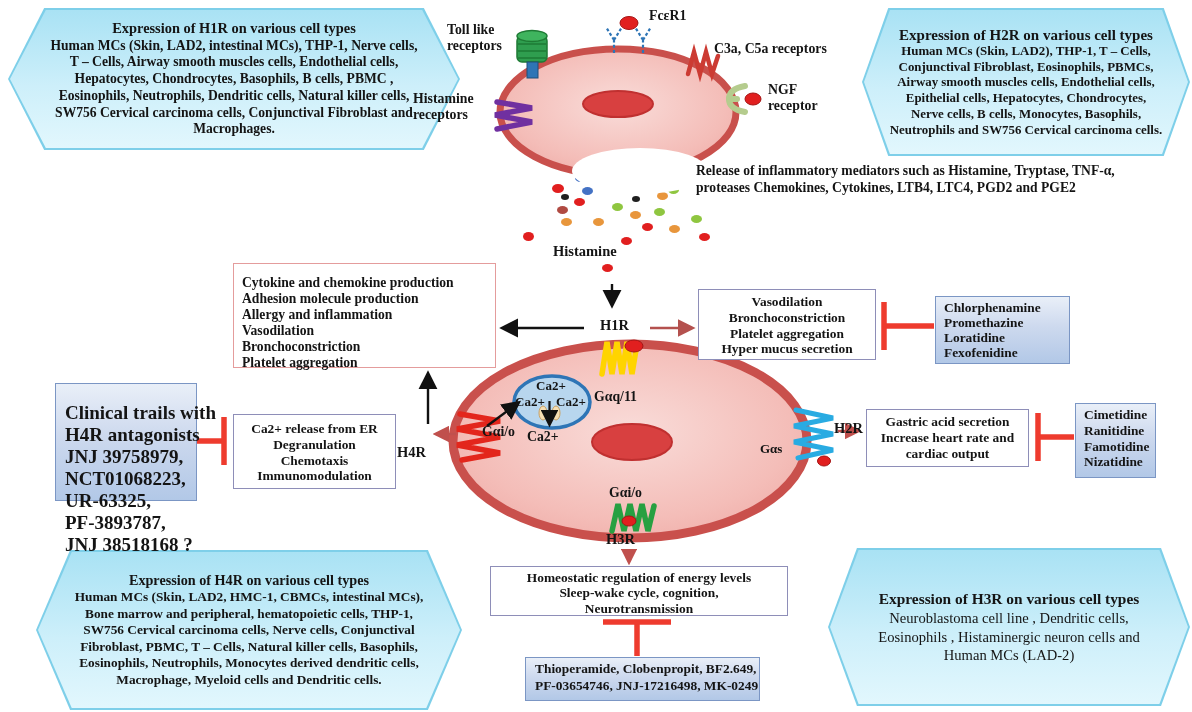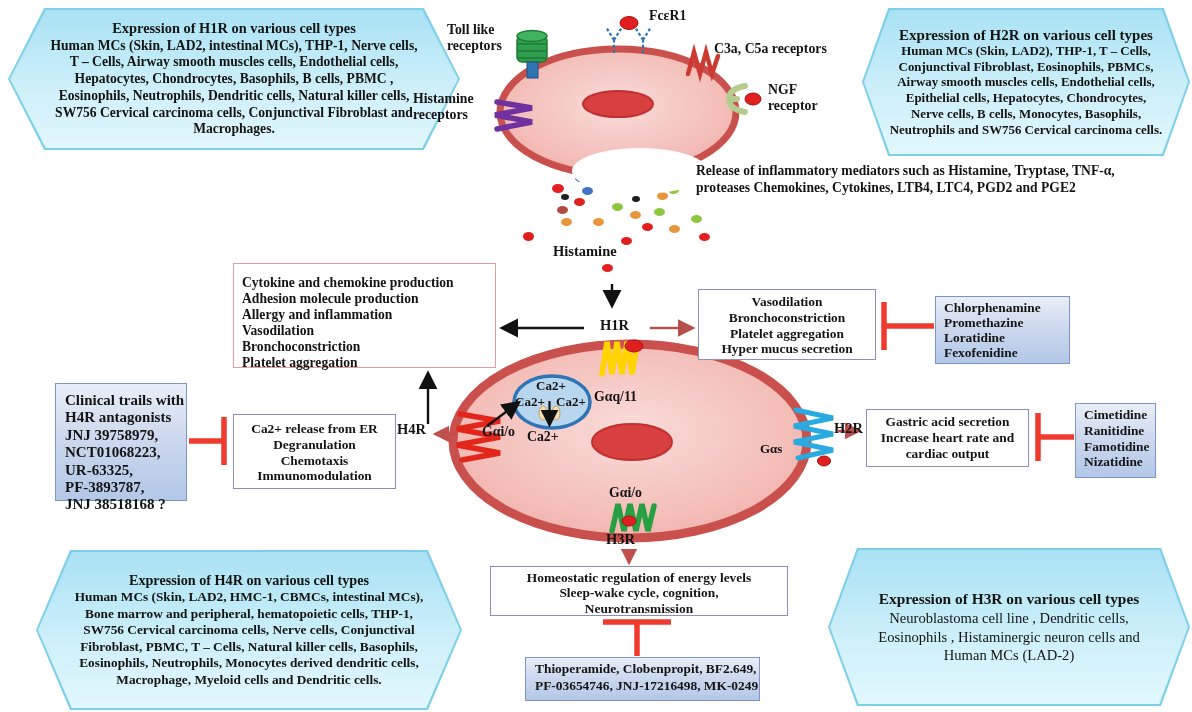--- a/index.html
+++ b/index.html
@@ -218,21 +218,21 @@
       <div class="bl">Hyper mucus secretion</div>
     </div>
 
   <div class="box blue-grad layer3" style="left:935px;top:296px;width:135px;height:68px;padding:3px 0 0 8px;font-size:13.4px;line-height:1.13;font-weight:bold;">
       <div class="bl">Chlorphenamine</div>
       <div class="bl">Promethazine</div>
       <div class="bl">Loratidine</div>
       <div class="bl">Fexofenidine</div>
     </div>
 
-  <div class="box blue-grad layer3" style="left:55px;top:383px;width:132px;height:118px;padding:8px 0 0 9px;font-size:15px;line-height:1.16;font-weight:bold;">
+  <div class="box blue-grad layer3" style="left:55px;top:383px;width:142px;height:118px;padding:18px 0 0 9px;font-size:19px;line-height:1.16;font-weight:bold;">
       <div class="bl">Clinical trails with</div>
       <div class="bl">H4R antagonists</div>
       <div class="bl">JNJ 39758979,</div>
       <div class="bl">NCT01068223,</div>
       <div class="bl">UR-63325,</div>
       <div class="bl">PF-3893787,</div>
       <div class="bl">JNJ 38518168 ?</div>
     </div>
 
   <div class="box white-box layer3" style="left:233px;top:414px;width:163px;height:75px;padding-top:6px;font-size:13.4px;line-height:1.18;font-weight:bold;text-align:center;">
@@ -270,21 +270,21 @@
   <div class="lbl layer4" style="left:649px;top:8px;font-size:13.8px;">FcεR1</div>
   <div class="lbl layer4" style="left:714px;top:41px;font-size:13.8px;">C3a, C5a receptors</div>
   <div class="lbl wrap layer4" style="left:768px;top:82px;width:66px;font-size:13.8px;">NGF receptor</div>
   <div class="lbl wrap layer4" style="left:413px;top:91px;width:80px;font-size:13.8px;">Histamine receptors</div>
 
   <div class="lbl wrap layer4" style="left:696px;top:163px;width:458px;font-size:13.6px;line-height:1.25;">Release of inflammatory mediators such as Histamine, Tryptase, TNF-α, proteases Chemokines, Cytokines, LTB4, LTC4, PGD2 and PGE2</div>
   <div class="lbl layer4" style="left:553px;top:243px;font-size:14.5px;">Histamine</div>
 
   <div class="lbl layer4" style="left:600px;top:317px;font-size:14.5px;">H1R</div>
   <div class="lbl layer4" style="left:594px;top:367px;font-size:13.8px;margin-top:22px;">Gαq/11</div>
-  <div class="lbl layer4" style="left:397px;top:421px;font-size:14.5px;text-align:center;">H4R</div>
+  <div class="lbl layer4" style="left:397px;top:444px;font-size:14.5px;text-align:center;">H4R</div>
   <div class="lbl layer4" style="left:482px;top:424px;font-size:13.8px;">Gαi/o</div>
   <div class="lbl layer4" style="left:760px;top:441px;font-size:13px;">Gαs</div>
   <div class="lbl layer4" style="left:834px;top:420px;font-size:14.5px;">H2R</div>
   <div class="lbl layer4" style="left:609px;top:485px;font-size:13.8px;">Gαi/o</div>
   <div class="lbl layer4" style="left:606px;top:531px;font-size:14.5px;">H3R</div>
 
   <div class="lbl layer4" style="left:536px;top:378px;font-size:13px;">Ca2+</div>
   <div class="lbl layer4" style="left:515px;top:394px;font-size:13px;">Ca2+</div>
   <div class="lbl layer4" style="left:556px;top:394px;font-size:13px;">Ca2+</div>
   <div class="lbl layer4" style="left:527px;top:429px;font-size:13.8px;">Ca2+</div>

